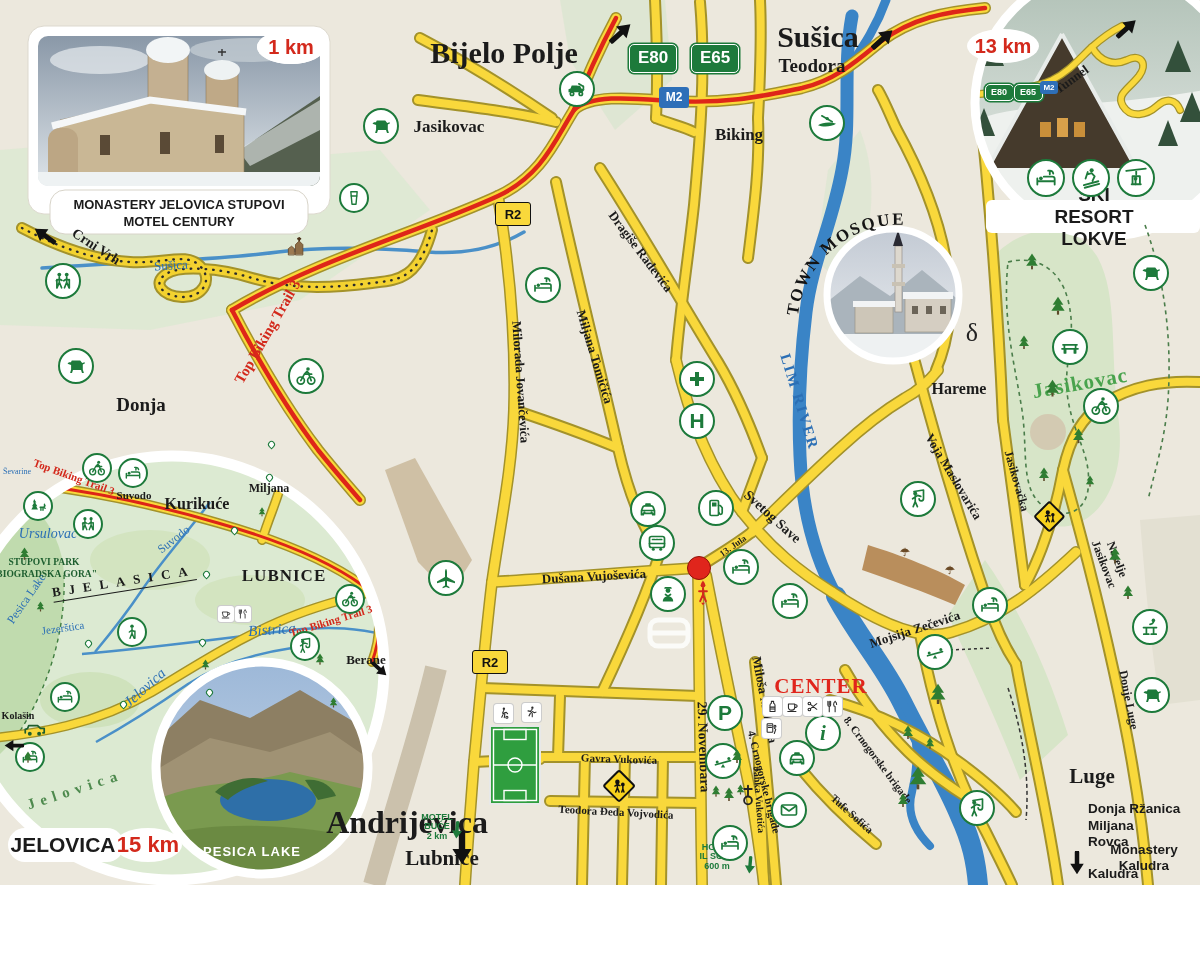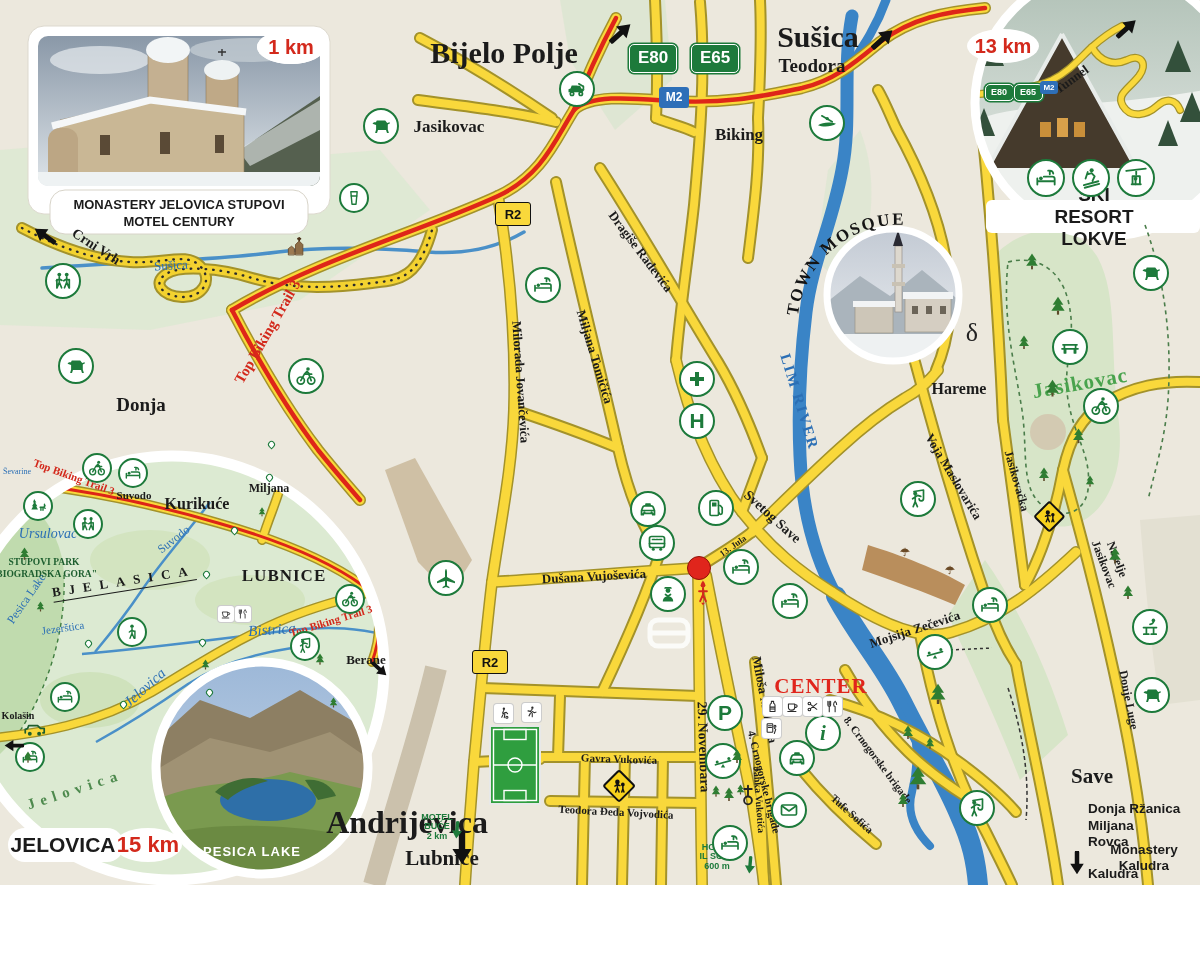--- a/index.html
+++ b/index.html
@@ -327,21 +327,21 @@
         </g>
     </svg>
     <div id="overlays">
         <div class="lbl" style="left: 504px; top: 53px; font-size: 30px; font-family: &quot;Liberation Serif&quot;, serif; font-weight: 700; color: rgb(27, 27, 27); transform: translate(-50%, -50%) rotate(0deg);">Bijelo Polje</div>
         <div class="lbl" style="left: 449px; top: 127px; font-size: 17px; font-family: &quot;Liberation Serif&quot;, serif; font-weight: 700; color: rgb(27, 27, 27); transform: translate(-50%, -50%) rotate(0deg);">Jasikovac</div>
         <div class="lbl" style="left: 818px; top: 37px; font-size: 30px; font-family: &quot;Liberation Serif&quot;, serif; font-weight: 700; color: rgb(27, 27, 27); transform: translate(-50%, -50%) rotate(0deg);">Sušica</div>
         <div class="lbl" style="left: 812px; top: 66px; font-size: 19px; font-family: &quot;Liberation Serif&quot;, serif; font-weight: 700; color: rgb(27, 27, 27); transform: translate(-50%, -50%) rotate(0deg);">Teodora</div>
         <div class="lbl" style="left: 739px; top: 135px; font-size: 17px; font-family: &quot;Liberation Serif&quot;, serif; font-weight: 700; color: rgb(27, 27, 27); transform: translate(-50%, -50%) rotate(0deg);">Biking</div>
         <div class="lbl" style="left: 141px; top: 405px; font-size: 19px; font-family: &quot;Liberation Serif&quot;, serif; font-weight: 700; color: rgb(27, 27, 27); transform: translate(-50%, -50%) rotate(0deg);">Donja</div>
         <div class="lbl" style="left: 959px; top: 389px; font-size: 16px; font-family: &quot;Liberation Serif&quot;, serif; font-weight: 700; color: rgb(27, 27, 27); transform: translate(-50%, -50%) rotate(0deg);">Hareme</div>
-        <div class="lbl" style="left: 1092px; top: 776px; font-size: 21px; font-family: &quot;Liberation Serif&quot;, serif; font-weight: 700; color: rgb(27, 27, 27); transform: translate(-50%, -50%) rotate(0deg);">Save</div>
+        <div class="lbl" style="left: 1092px; top: 776px; font-size: 21px; font-family: &quot;Liberation Serif&quot;, serif; font-weight: 700; color: rgb(27, 27, 27); transform: translate(-50%, -50%) rotate(0deg);">Luge</div>
         <div class="lbl" style="left: 269px; top: 489px; font-size: 12px; font-family: &quot;Liberation Serif&quot;, serif; font-weight: 700; color: rgb(27, 27, 27); transform: translate(-50%, -50%) rotate(0deg);">Miljana</div>
         <div class="lbl" style="left: 197px; top: 504px; font-size: 16px; font-family: &quot;Liberation Serif&quot;, serif; font-weight: 700; color: rgb(27, 27, 27); transform: translate(-50%, -50%) rotate(0deg);">Kurikuće</div>
         <div class="lbl" style="left: 134px; top: 495px; font-size: 11px; font-family: &quot;Liberation Serif&quot;, serif; font-weight: 700; color: rgb(27, 27, 27); transform: translate(-50%, -50%) rotate(0deg);">Suvodo</div>
         <div class="lbl" style="left: 284px; top: 576px; font-size: 17px; font-family: &quot;Liberation Serif&quot;, serif; font-weight: 700; color: rgb(27, 27, 27); letter-spacing: 1px; transform: translate(-50%, -50%) rotate(0deg);">LUBNICE</div>
         <div class="lbl" style="left: 366px; top: 660px; font-size: 13px; font-family: &quot;Liberation Serif&quot;, serif; font-weight: 700; color: rgb(27, 27, 27); transform: translate(-50%, -50%) rotate(0deg);">Berane</div>
         <div class="lbl" style="left: 18px; top: 716px; font-size: 10px; font-family: &quot;Liberation Serif&quot;, serif; font-weight: 700; color: rgb(27, 27, 27); transform: translate(-50%, -50%) rotate(0deg);">Kolašin</div>
         <div class="lbl" style="left: 821px; top: 686px; font-size: 21px; font-family: &quot;Liberation Serif&quot;, serif; font-weight: 700; color: rgb(224, 37, 28); letter-spacing: 1px; transform: translate(-50%, -50%) rotate(0deg);">CENTER</div>
         <div class="lbl" style="left: 407px; top: 822px; font-size: 32px; font-family: &quot;Liberation Serif&quot;, serif; font-weight: 700; color: rgb(27, 27, 27); transform: translate(-50%, -50%) rotate(0deg);">Andrijevica</div>
         <div class="lbl" style="left: 442px; top: 858px; font-size: 21px; font-family: &quot;Liberation Serif&quot;, serif; font-weight: 700; color: rgb(27, 27, 27); transform: translate(-50%, -50%) rotate(0deg);">Lubnice</div>
         <div class="lbl" style="left: 1088px; top: 809px; font-size: 13.5px; font-family: &quot;Liberation Sans&quot;, sans-serif; font-weight: 700; color: rgb(27, 27, 27); transform: translate(0px, -50%) rotate(0deg);">Donja Ržanica</div>

